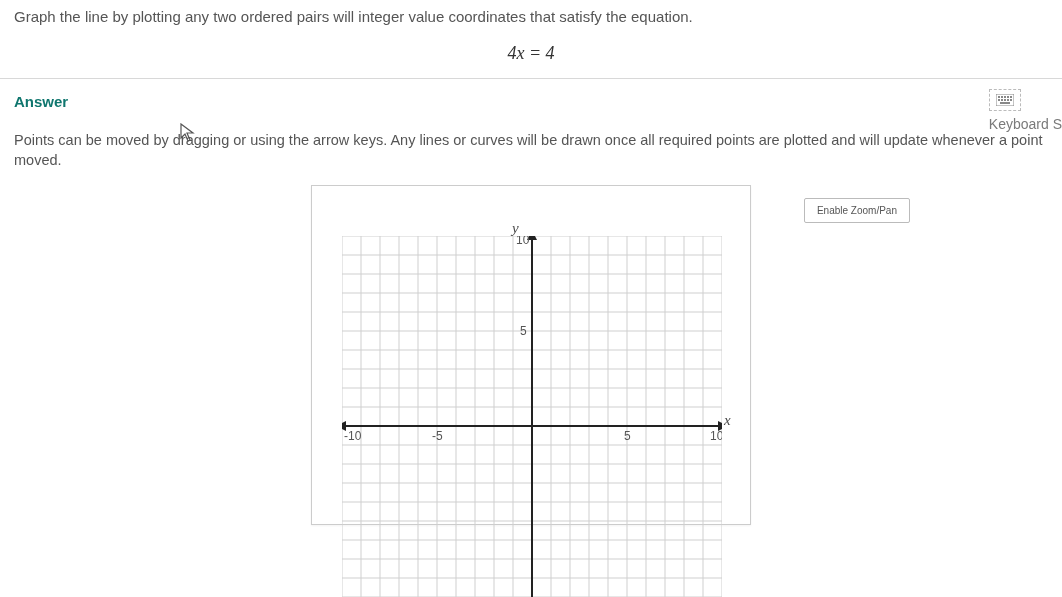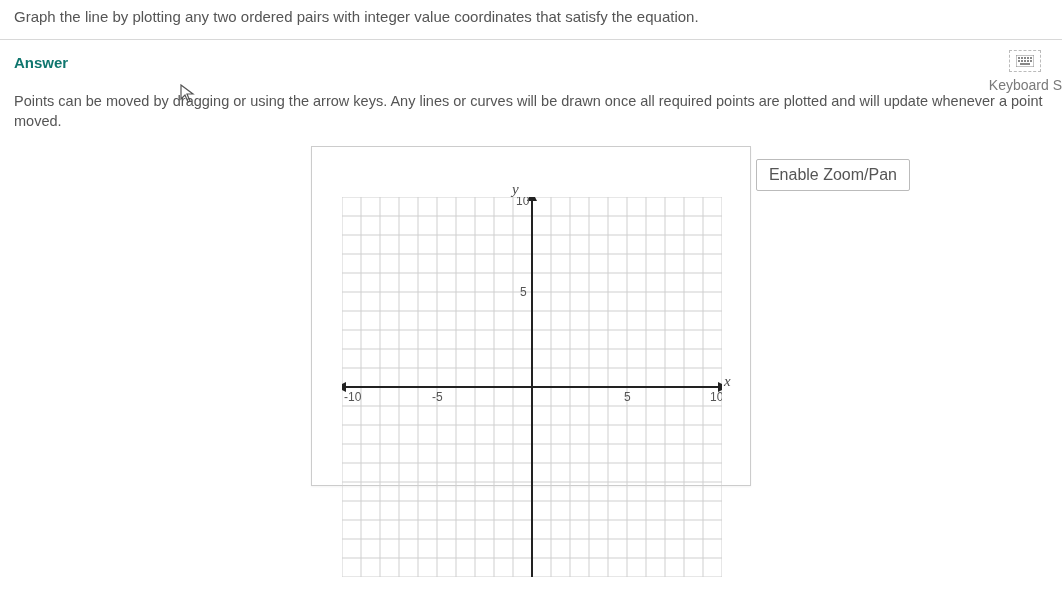--- a/index.html
+++ b/index.html
@@ -27,21 +27,21 @@
   }
   .answer-section {
     padding:14px;
     position:relative;
   }
   .answer-header { font-weight:bold; color:#0f766e; font-size:15px; margin-bottom:6px; }
   .cursor-glyph {
     position:absolute; left:180px; top:44px; font-size:18px; color:#555;
   }
   .kb-area {
-    position:absolute; right:0; top:10px; text-align:center;
+    position:absolute; right:0; top:10px; text-align:left;
   }
   .kb-icon {
     display:inline-block;
     border:1px dashed #bbb;
     padding:4px 6px;
     color:#666;
     font-size:14px;
     margin-bottom:2px;
   }
   .kb-label { color:#7a7a7a; font-size:14px; }
@@ -64,40 +64,41 @@
     background:#fff;
     box-shadow:0 1px 2px rgba(0,0,0,0.05);
   }
   .zoom-btn {
     position:absolute;
     right:-160px;
     top:12px;
     border:1px solid #bbb;
     background:#fff;
     padding:6px 12px;
-    font-size:16px;
+    font-size:10px;
     color:#555;
     cursor:pointer;
     border-radius:2px;
   }
   .plot {
     position:absolute;
     left:30px; top:50px;
     width:380px; height:380px;
   }
   .axis-label-y { position:absolute; left:200px; top:34px; font-style:italic; font-family:'Times New Roman',serif; font-size:15px; }
   .axis-label-x { position:absolute; left:412px; top:226px; font-style:italic; font-family:'Times New Roman',serif; font-size:15px; }
   svg { display:block; }
   .tick-label { font-size:12px; fill:#555; font-family:Arial, sans-serif; }
 </style>
 </head>
 <body>
 
 <div class="question-bar">
-  <div class="question-text">Graph the line by plotting any two ordered pairs with integer value coordinates that satisfy the equation.</div>
+  <div class="question-text">Graph the line by plotting any two ordered pairs will integer value coordinates that satisfy the equation.</div>
+  <div class="equation">4x = 4</div>
 </div>
 
 <div class="answer-section">
   <div class="answer-header">Answer</div>
   <span class="cursor-glyph">
     <svg width="16" height="20" viewBox="0 0 16 20">
         <path d="M1 1 L1 15 L5 11 L8 18 L10 17 L7 10 L13 10 Z" fill="none" stroke="#555" stroke-width="1.2"></path>
       </svg>
   </span>
   <div class="kb-area">

